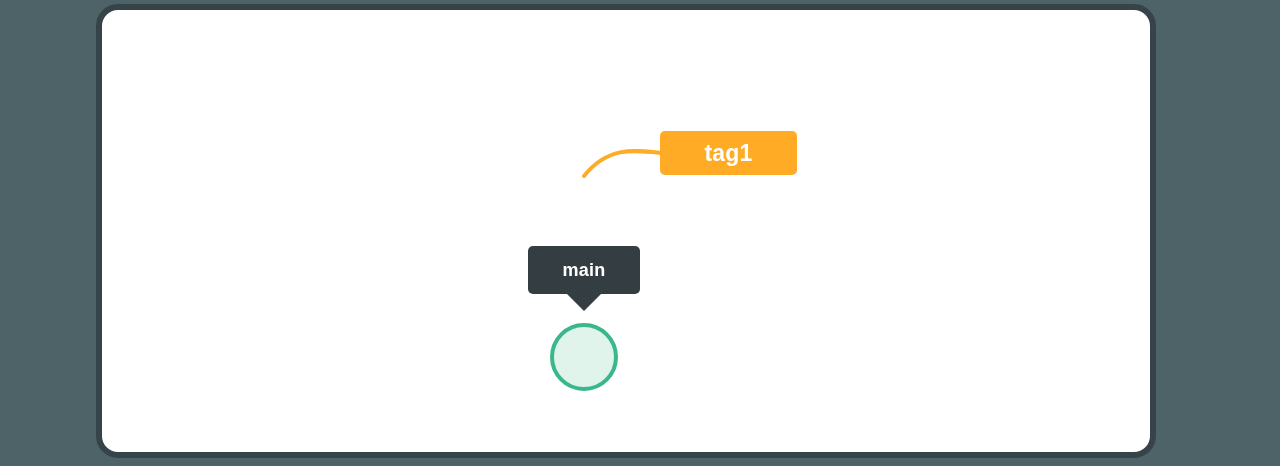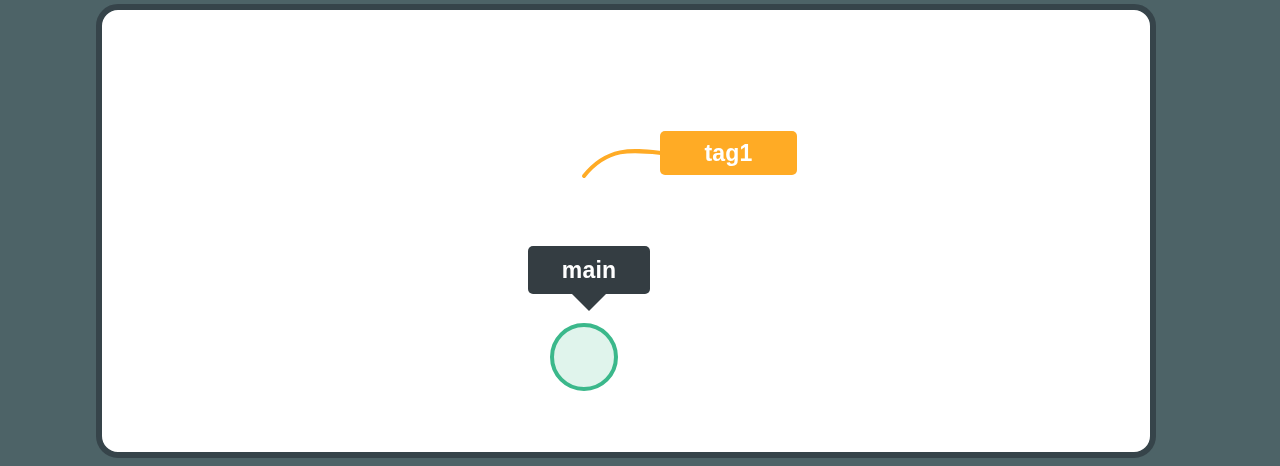--- a/index.html
+++ b/index.html
@@ -98,24 +98,24 @@
     font-size: 23px;
   }
   .head-box .tail {
     border-top: 17px solid #ffab25;
   }
 
   
   .main-box {
     left: 410px;
     top: 236px;
-    width: 122px;
+    width: 112px;
     height: 48px;
     background: #343d42;
-    font-size: 23px;
+    font-size: 18px;
   }
   .main-box .tail {
     border-top: 17px solid #343d42;
   }
 
   
   .commit-node {
     position: absolute;
     left: 432px;
     top: 313px;

